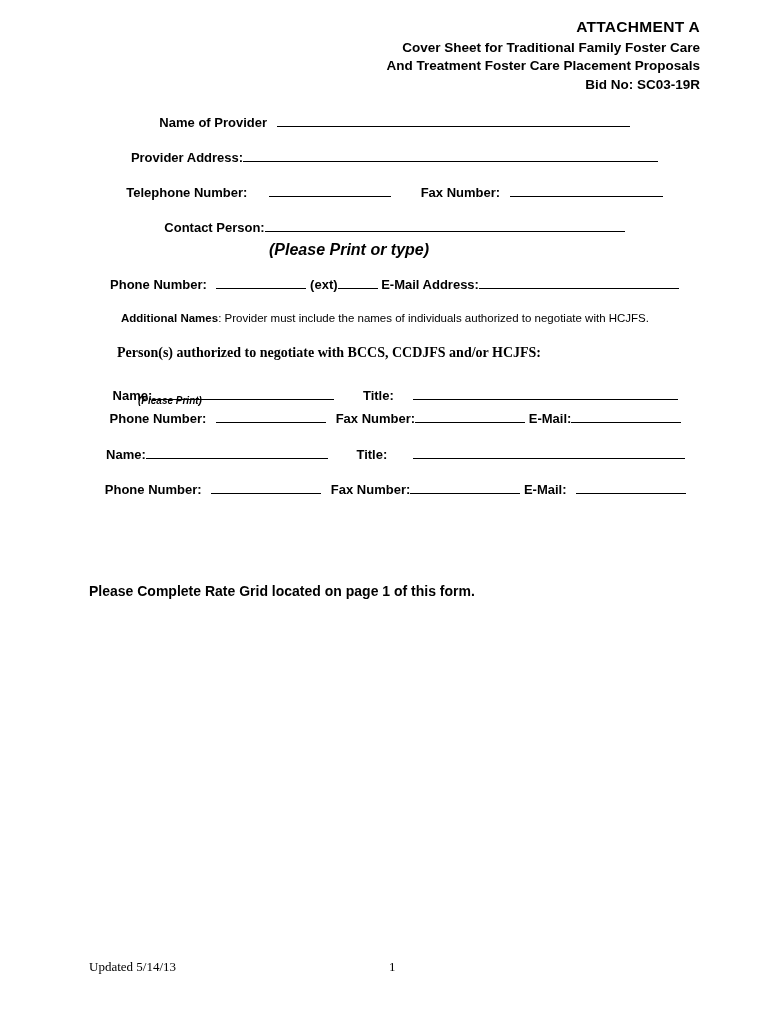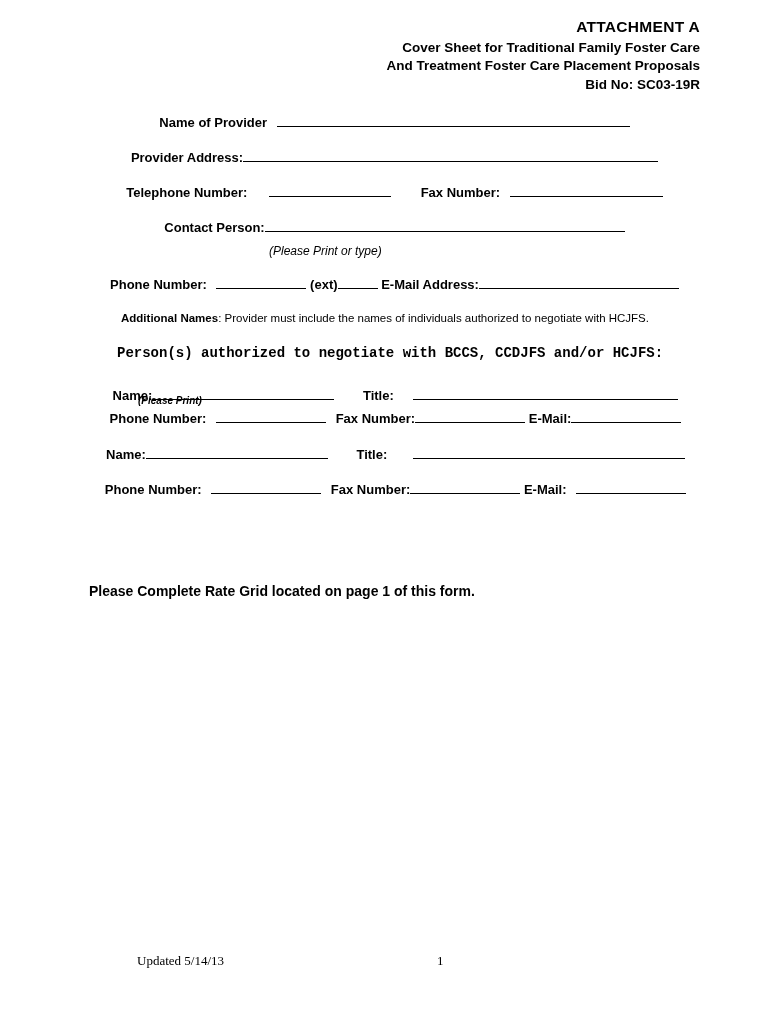--- a/index.html
+++ b/index.html
@@ -56,42 +56,42 @@
   .lbl { font-weight: bold; }
   .rule {
     display: inline-block;
     border-bottom: 1px solid #000;
     height: 12px;
     vertical-align: baseline;
   }
   .gap-sm { display:inline-block; width: 6px; }
 
   .caption {
-    font-size: 12px;
-    font-weight: normal;
+    font-size: 16px;
+    font-weight: bold;
     font-style: italic;
     font-family: "Liberation Sans", sans-serif;
   }
   .caption-row {
     margin-top: -14px;
     margin-bottom: 16px;
     padding-left: 180px;
   }
 
   .addl-names {
     font-size: 11.5px;
     margin-bottom: 21px;
     font-family: "Liberation Sans", sans-serif;
   }
   .addl-names .b { font-weight: bold; margin-left: 32px; }
 
   .section-head {
     font-size: 14px;
     font-weight: bold;
-    font-family: Liberation Mono, monospace;
+    font-family: Liberation Serif, serif;
     margin-bottom: 26px;
     padding-left: 28px;
   }
 
   .ind {
     padding-left: 2px;
   }
 
   .please-print {
     font-size: 10px;
@@ -106,24 +106,23 @@
     font-size: 14px;
     font-weight: bold;
     font-family: "Liberation Sans", sans-serif;
     margin-top: 86px;
   }
 
   .footer {
     position: absolute;
     left: 89px;
     right: 70px;
-    bottom: 55px;
+    bottom: 49px;
     font-family: "Liberation Serif", serif;
     font-size: 13px;
-    margin-left: 48px;
   }
   .footer-updated {
     display: inline-block;
   }
   .footer-page {
     position: absolute;
     left: 300px;
     top: 0;
   }
 </style>

